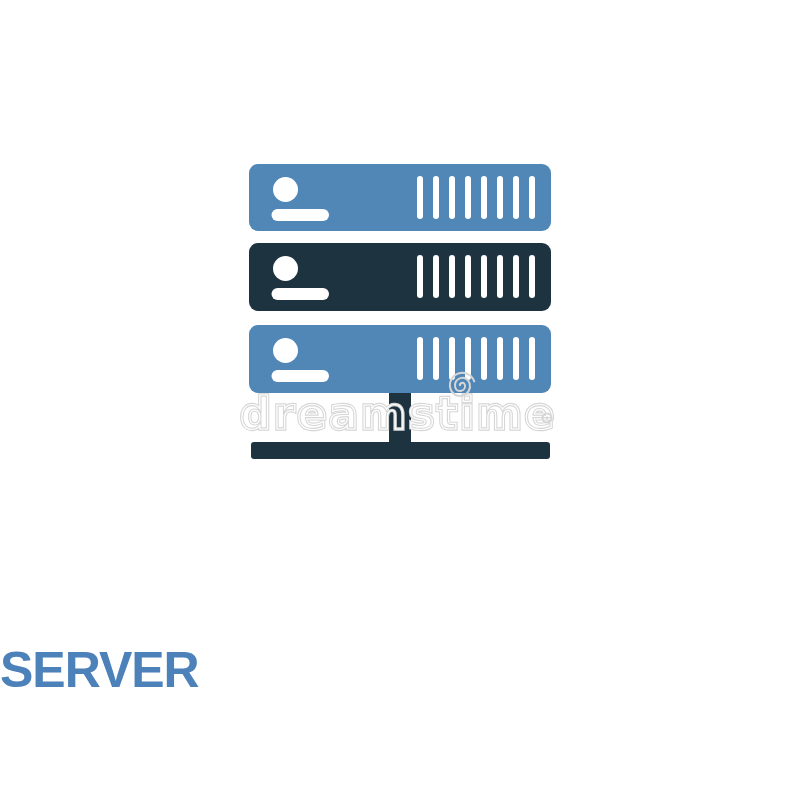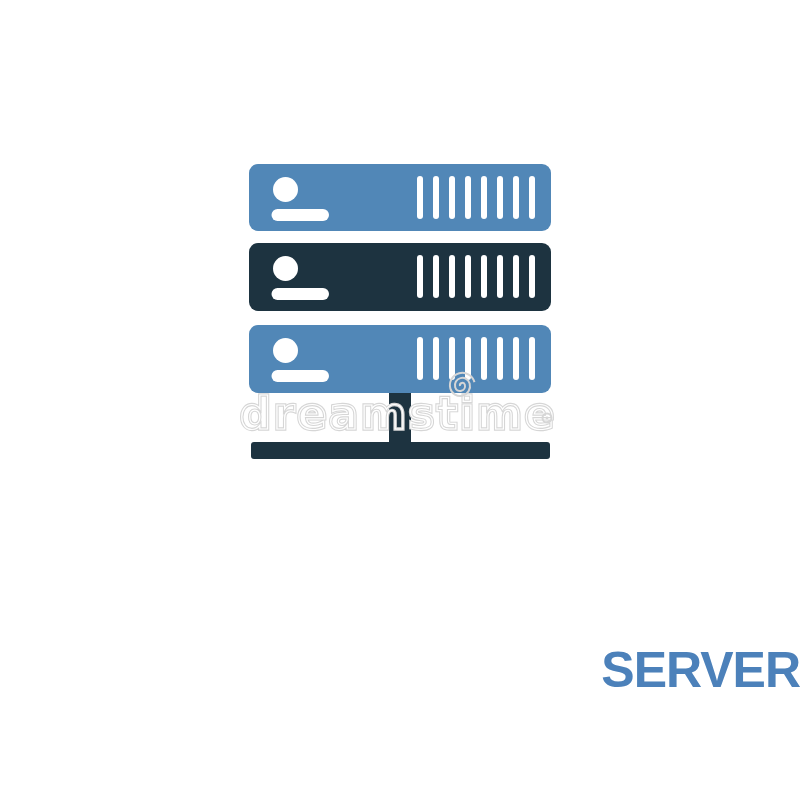--- a/index.html
+++ b/index.html
@@ -19,21 +19,21 @@
     top: 0;
     left: 0;
     width: 800px;
     height: 800px;
   }
   .caption {
     position: absolute;
     top: 645px;
     left: 0;
     width: 800px;
-    text-align: right;
+    text-align: left;
     font-family: "Liberation Sans", sans-serif;
     font-size: 50px;
     font-weight: bold;
     letter-spacing: -1px;
     line-height: 1;
   }
   .wm-text {
     font-family: "DejaVu Sans", sans-serif;
     font-weight: bold;
   }

